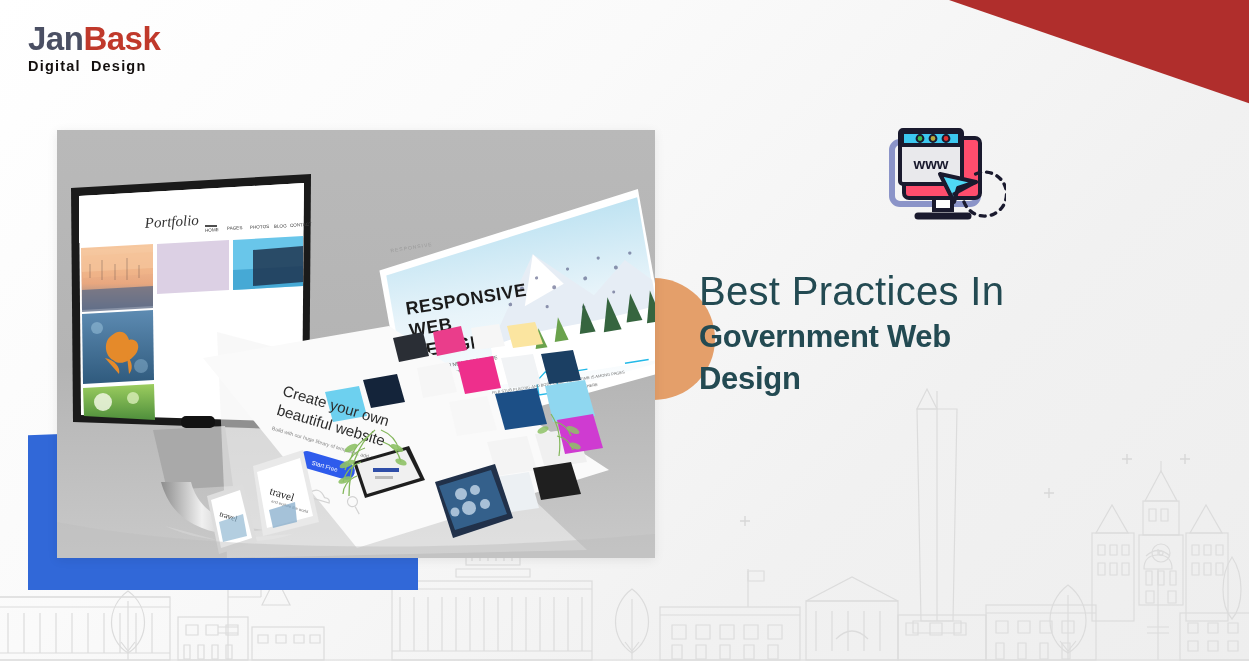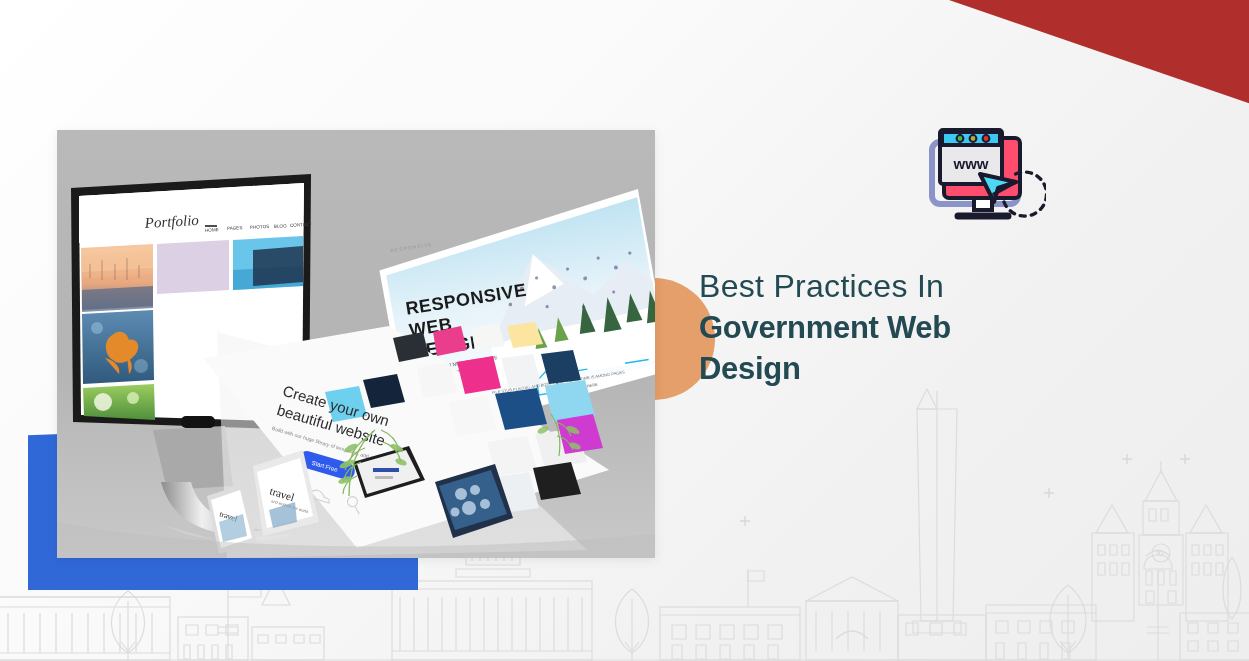--- a/index.html
+++ b/index.html
@@ -104,38 +104,38 @@
   
   .headline {
     position: absolute;
     left: 699px;
     top: 268px;
     width: 470px;
     z-index: 4;
     color: #234a52;
   }
   .headline .line1 {
-    font-size: 32px;
+    font-size: 40px;
     font-weight: 300;
     letter-spacing: 0.3px;
     line-height: 1.16;
     white-space: nowrap;
   }
   .headline .line2 {
     font-size: 31px;
     font-weight: bold;
     letter-spacing: -0.3px;
     line-height: 1.2;
     margin-top: 4px;
   }
 
   
   .www-icon {
     position: absolute;
-    left: 918px;
+    left: 878px;
     top: 124px;
     width: 128px;
     height: 120px;
     z-index: 4;
     text-decoration: underline;
   }
 </style>
 </head>
 <body>
 
@@ -330,20 +330,24 @@
         <rect x="1186" y="172" width="42" height="88"></rect>
         <path d="M1192 184 h7 v10 h-7 z M1204 184 h7 v10 h-7 z M1216 184 h7 v10 h-7 z"></path>
         <path d="M1192 202 h7 v12 h-7 z M1204 202 h7 v12 h-7 z M1216 202 h7 v12 h-7 z"></path>
         <path d="M1232 196 C1244 214 1244 244 1232 258 C1220 244 1220 214 1232 196 Z"></path>
       </g>
     </svg>
   </div>
 
   <div class="red-wedge"></div>
 
+  <div class="logo">
+    <div class="logo-main"><span class="logo-jan">Jan</span><span class="logo-bask">Bask</span></div>
+    <div class="logo-sub">Digital  Design</div>
+  </div>
 
   <div class="blue-shape"></div>
 
   <div class="orange-semi"></div>
 
   <div class="photo">
     <svg width="598" height="428" viewBox="0 0 598 428" aria-hidden="true">
       <defs>
         <linearGradient id="bgGrey" x1="0" y1="0" x2="0" y2="1">
           <stop offset="0%" stop-color="#b9b9b9"></stop>

